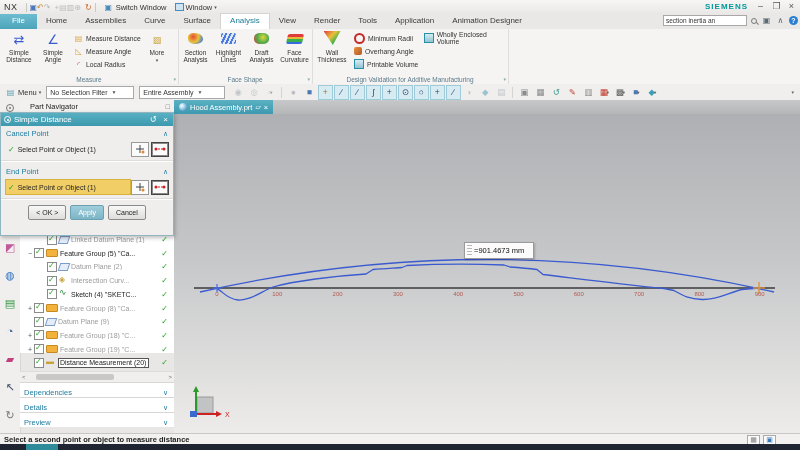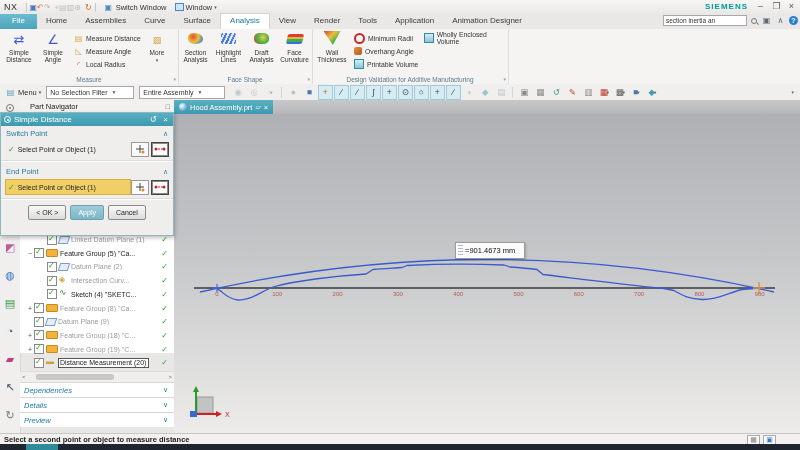--- a/index.html
+++ b/index.html
@@ -92,22 +92,22 @@
   .ti-measurement::before{content:"▬";color:#caa23a;font-size:8px;position:absolute;top:-2px;}
   .tlabel{white-space:nowrap;overflow:hidden;color:#1a1a1a;}
   .trow.muted .tlabel{color:#9b9b9b;}
   .trow.boxed .tlabel{background:#fff;border:1px solid #555;padding:0 2px 1px 1px;}
   .tcheck{position:absolute;right:6px;color:#1fa31f;font-weight:bold;font-size:8px;}
   #tree-hscroll{position:absolute;left:0;top:271px;width:100%;height:10px;background:#f0efee;border-top:1px solid #ddd;
                 display:flex;align-items:center;font-size:6px;color:#666;}
   #tree-hscroll .thumb{height:6px;background:#c9c8c7;border-radius:2px;width:78px;margin-left:8px;}
   #tree-hscroll .sarr{padding:0 2px;}
   #nav-sections{position:absolute;left:0;top:282px;width:100%;}
-  .navsec{height:14px;border-top:1px solid #d8d7d6;background:#fff;display:flex;align-items:center;
-          font-size:7.5px;color:#1d7ba0;padding-left:4px;position:relative;font-style:italic;}
+  .navsec{height:14px;border-top:1px solid #d8d7d6;background:#fff;display:flex;align-items:flex-end;
+          font-size:7.5px;color:#1d7ba0;padding-left:4px;position:relative;}
   .navsec .chev{position:absolute;right:6px;color:#1d7ba0;font-size:7px;}
   
   #dialog{position:absolute;left:0;top:12px;width:174px;height:124px;background:#efeeed;
           border:1px solid #8fb6c0;box-shadow:1px 2px 4px rgba(0,0,0,.25);z-index:10;box-sizing:border-box;}
   #dlg-header{height:13px;background:linear-gradient(#58b0c2,#3d99ae);display:flex;align-items:center;
               color:#fff;font-size:8px;padding:0 3px;gap:3px;}
   #dlg-header .gear{color:#fff;width:7px;height:7px;}
   #dlg-header .dh-sp{flex:1;}
   #dlg-header .dbtn{font-size:8px;padding:0 2px;color:#fff;}
   .dlg-sec-label{display:flex;align-items:center;font-size:7.5px;color:#1d7ba0;padding:3px 5px 2px 5px;}
@@ -128,21 +128,21 @@
   .dbtn2.primary{background:linear-gradient(#9fcdda,#7db5c6);color:#fff;border-color:#6aa2b4;}
   
   #gtabbar{position:absolute;left:174px;top:0;width:626px;height:14px;background:linear-gradient(#c6c8ca,#b4b6b8);}
   #gtab{position:absolute;left:0;top:0;height:14px;background:linear-gradient(#5ab0c2,#3e9ab0);color:#fff;
         display:flex;align-items:center;gap:3px;font-size:7.5px;padding:0 5px;}
   #gtab .pdoc{width:8px;height:8px;border-radius:50%;background:radial-gradient(circle at 35% 35%,#fff,#9fd0e8 40%,#2a6fa8);}
   #gtab .mod{font-size:7px;}
   #canvas{position:absolute;left:174px;top:14px;width:626px;height:319px;
           background:linear-gradient(180deg,#aeb0b3 0%,#c6c7c9 45%,#edecea 100%);overflow:hidden;}
   .rlabel{position:absolute;top:177px;width:20px;text-align:center;font-size:6px;color:#b45a50;}
-  #measure-box{position:absolute;left:281px;top:128px;width:68px;height:15px;background:#fbfbfb;
+  #measure-box{position:absolute;left:290px;top:128px;width:68px;height:15px;background:#fbfbfb;
                border:1px solid #9a9a9a;box-shadow:1px 1px 2px rgba(0,0,0,.2);display:flex;align-items:center;}
   #measure-box .handle{width:5px;align-self:stretch;margin:2px;background:repeating-linear-gradient(#b8b8b8 0 1px,transparent 1px 3px);}
   #measure-box .mval{font-size:7.5px;color:#111;}
   
   #statusbar{position:absolute;left:0;top:433px;width:800px;height:11px;background:#f2f1f0;
              border-top:1px solid #c8c7c6;display:flex;align-items:center;font-size:7.5px;color:#222;}
   #statusbar .msg{padding-left:4px;font-weight:bold;}
   .sb-ic{position:absolute;top:1px;width:11px;height:9px;border:1px solid #aaa;background:#fafafa;
          font-size:7px;text-align:center;line-height:8px;}
   #taskbar{position:absolute;left:0;top:444px;width:800px;height:6px;background:#1f2631;}
@@ -488,21 +488,21 @@
 
     <div id="dialog">
       <div id="dlg-header">
         <span class="gear"></span>
         <span>Simple Distance</span>
         <span class="dh-sp"></span>
         <span class="dbtn">↺</span>
         <span class="dbtn">×</span>
       </div>
       <div class="dlg-sec-label">
-        <span>Switch Point</span>
+        <span>Cancel Point</span>
         <span class="chevu">∧</span>
       </div>
       <div class="dlg-row">
         <span class="gcheck">✓</span>
         <span class="rtext">Select Point or Object (1)</span>
         <span class="mini-sp"></span>
         <span class="mini-btn">
           <svg width="10" height="10">
               <line x1="5" y1="1" x2="5" y2="9" stroke="#444"></line>
               <line x1="1" y1="5" x2="9" y2="5" stroke="#444"></line>

